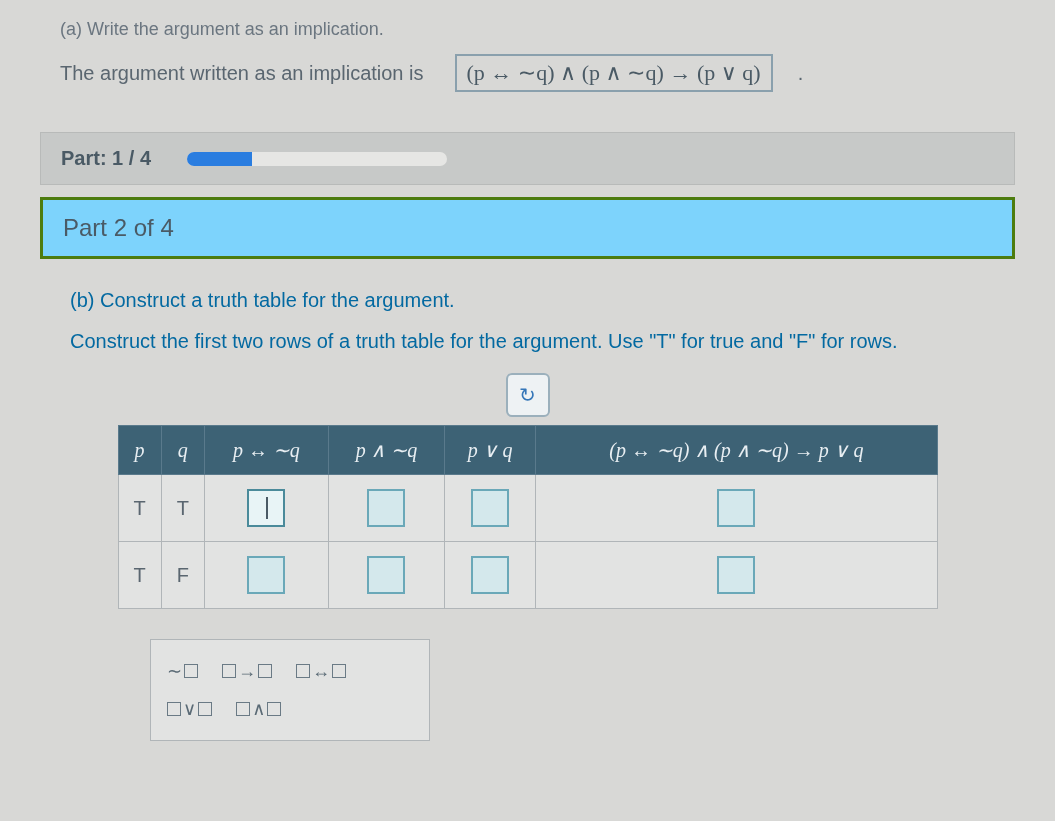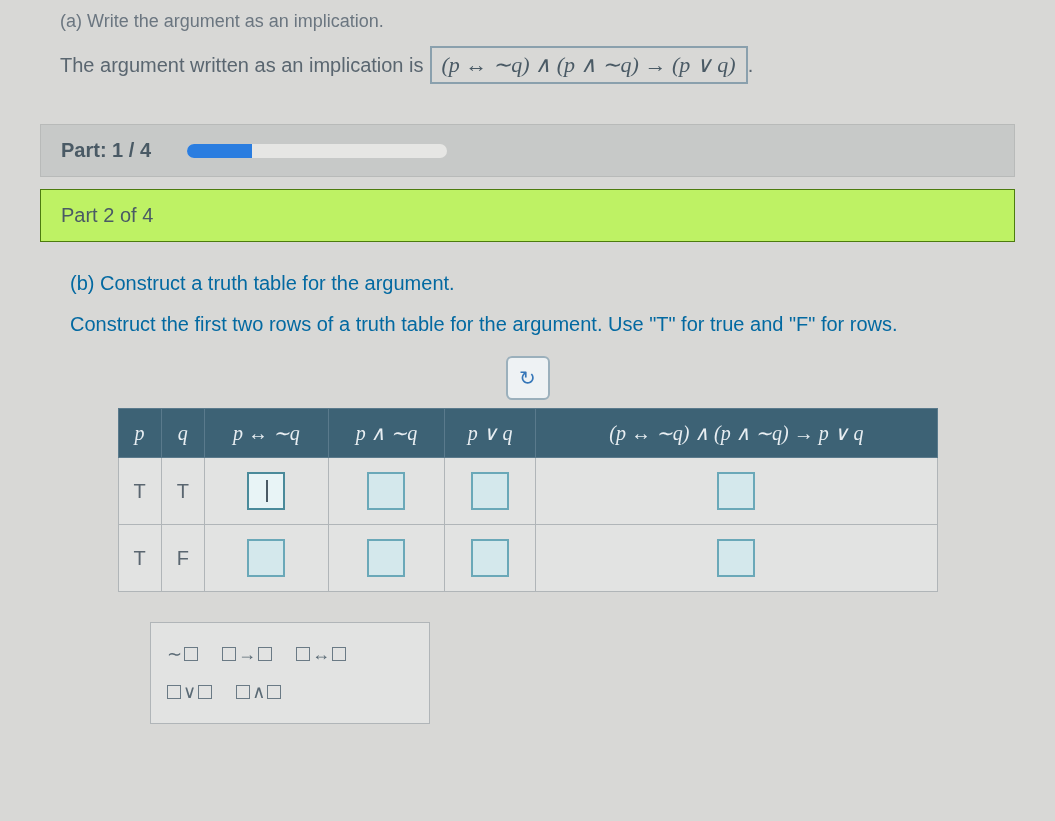--- a/index.html
+++ b/index.html
@@ -7,41 +7,42 @@
     margin: 0;
     padding: 0;
     font-family: Arial, sans-serif;
     background: #d8d8d6;
     color: #4a5a65;
     width: 1055px;
     height: 821px;
     overflow: hidden;
   }
   .page {
-    padding: 11px 40px;
+    padding: 0 40px;
+    margin-top: 19px;
   }
   .top-cut {
     padding: 0 20px 4px 20px;
     color: #6b7680;
     font-size: 18px;
   }
   .answer-line {
     padding: 10px 20px 30px 20px;
     font-size: 20px;
     color: #5a6670;
     display: flex;
     align-items: center;
     flex-wrap: wrap;
+    gap: 25px;
   }
   .answer-box {
     border: 2px solid #8aa0ad;
     padding: 4px 10px;
     margin-left: 6px;
     font-family: 'Times New Roman', serif;
-    font-style: italic;
     font-size: 22px;
     color: #4a5a65;
   }
   .part-bar {
     background: #c7c9c8;
     border: 1px solid #b8bab9;
     padding: 14px 20px;
     font-size: 20px;
     font-weight: bold;
     color: #4a5a65;
@@ -56,24 +57,24 @@
     background: #e6e6e4;
     border-radius: 7px;
     overflow: hidden;
   }
   .progress-fill {
     height: 100%;
     background: #2a7de0;
     width: 25%;
   }
   .part-header {
-    background: #bef264;
-    border: 1px solid #4d7c0f;
+    background: #7dd3fc;
+    border: 3px solid #4d7c0f;
     padding: 14px 20px;
-    font-size: 20px;
+    font-size: 24px;
     color: #4a5a65;
     margin-top: 12px;
   }
   .question-body {
     padding: 30px 30px 0 30px;
   }
   .q-line {
     font-size: 20px;
     color: #0369a1;
     margin-bottom: 18px;

